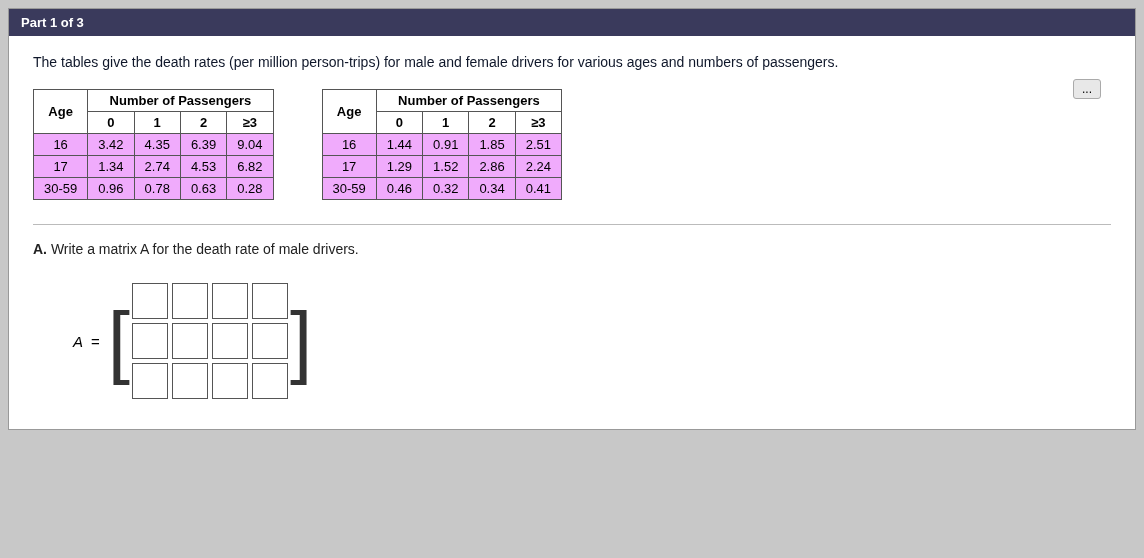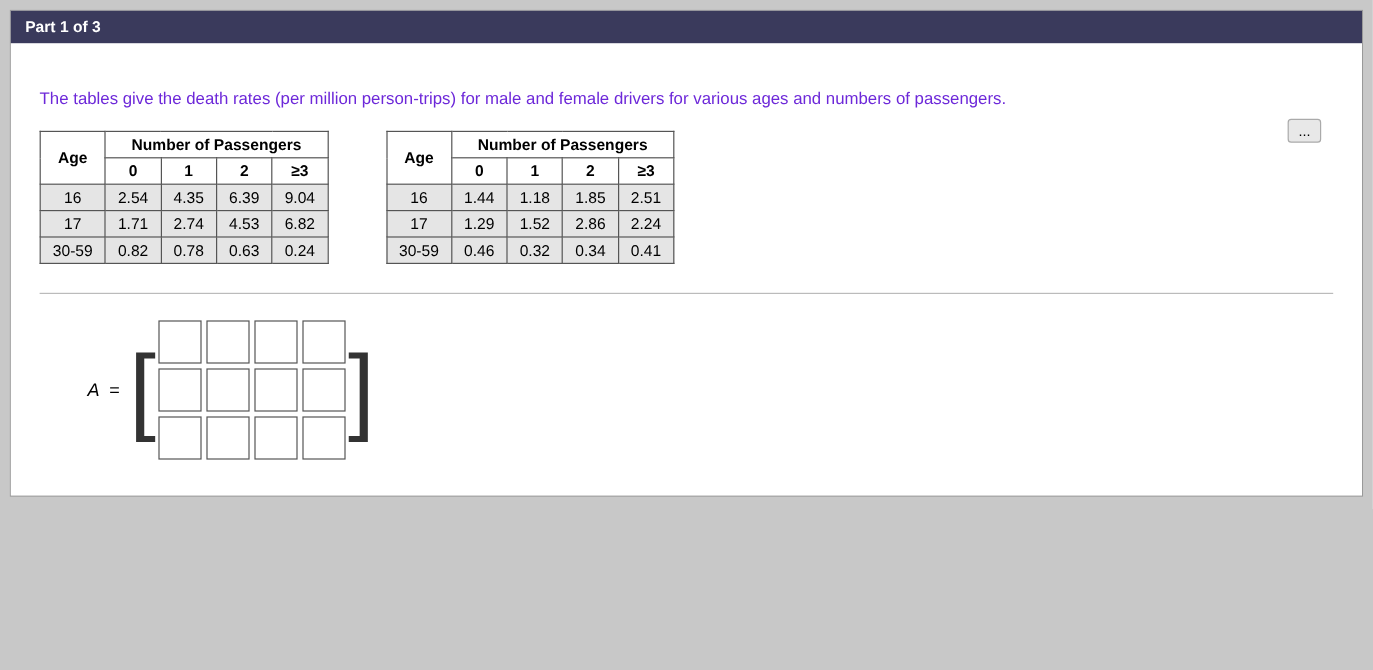--- a/index.html
+++ b/index.html
@@ -28,24 +28,23 @@
       font-size: 13px;
       font-weight: bold;
     }
 
     .content-area {
       padding: 16px 24px 24px 24px;
     }
 
     .description {
       font-size: 14px;
-      color: #6d28d9;
+      color: #0f172a;
       margin-bottom: 16px;
       line-height: 1.5;
-      margin-top: 20px;
     }
 
     .tables-row {
       display: flex;
       gap: 48px;
       margin-bottom: 20px;
       align-items: flex-start;
     }
 
     .table-section {
@@ -65,21 +64,21 @@
       padding: 3px 10px;
       text-align: center;
     }
 
     .data-table th {
       background: #fff;
       font-weight: bold;
     }
 
     .data-table td {
-      background: #e5e5e5;
+      background: #f0abfc;
     }
 
     .age-col {
       font-weight: normal;
     }
 
     .more-btn {
       display: inline-flex;
       align-items: center;
       justify-content: center;
@@ -193,38 +192,38 @@
             <tr>
               <th>0</th>
               <th>1</th>
               <th>2</th>
               <th>≥3</th>
             </tr>
           </thead>
           <tbody>
             <tr>
               <td class="age-col">16</td>
-              <td>2.54</td>
+              <td>3.42</td>
               <td>4.35</td>
               <td>6.39</td>
               <td>9.04</td>
             </tr>
             <tr>
               <td class="age-col">17</td>
-              <td>1.71</td>
+              <td>1.34</td>
               <td>2.74</td>
               <td>4.53</td>
               <td>6.82</td>
             </tr>
             <tr>
               <td class="age-col">30-59</td>
-              <td>0.82</td>
+              <td>0.96</td>
               <td>0.78</td>
               <td>0.63</td>
-              <td>0.24</td>
+              <td>0.28</td>
             </tr>
           </tbody>
         </table>
       </div>
 
       <div class="table-section">
         <table class="data-table">
           <thead>
             <tr>
               <th rowspan="2">Age</th>
@@ -234,21 +233,21 @@
               <th>0</th>
               <th>1</th>
               <th>2</th>
               <th>≥3</th>
             </tr>
           </thead>
           <tbody>
             <tr>
               <td class="age-col">16</td>
               <td>1.44</td>
-              <td>1.18</td>
+              <td>0.91</td>
               <td>1.85</td>
               <td>2.51</td>
             </tr>
             <tr>
               <td class="age-col">17</td>
               <td>1.29</td>
               <td>1.52</td>
               <td>2.86</td>
               <td>2.24</td>
             </tr>
@@ -264,20 +263,24 @@
       </div>
 
       <div style="flex:1; display:flex; justify-content:flex-end; align-items:flex-end; padding-bottom:4px;">
         <button class="more-btn">...</button>
       </div>
 
     </div>
 
     <hr class="divider">
 
+    <div class="question-a">
+      <strong>A.</strong>
+      <span>Write a matrix A for the death rate of male drivers.</span>
+    </div>
 
     <div class="matrix-container">
       <span class="matrix-label">A</span>
       <span class="matrix-equals">=</span>
       <div class="matrix-bracket-wrapper">
         <div class="bracket-left">[</div>
         <div class="matrix-grid">
 
           <div class="matrix-cell"></div>
           <div class="matrix-cell"></div>

